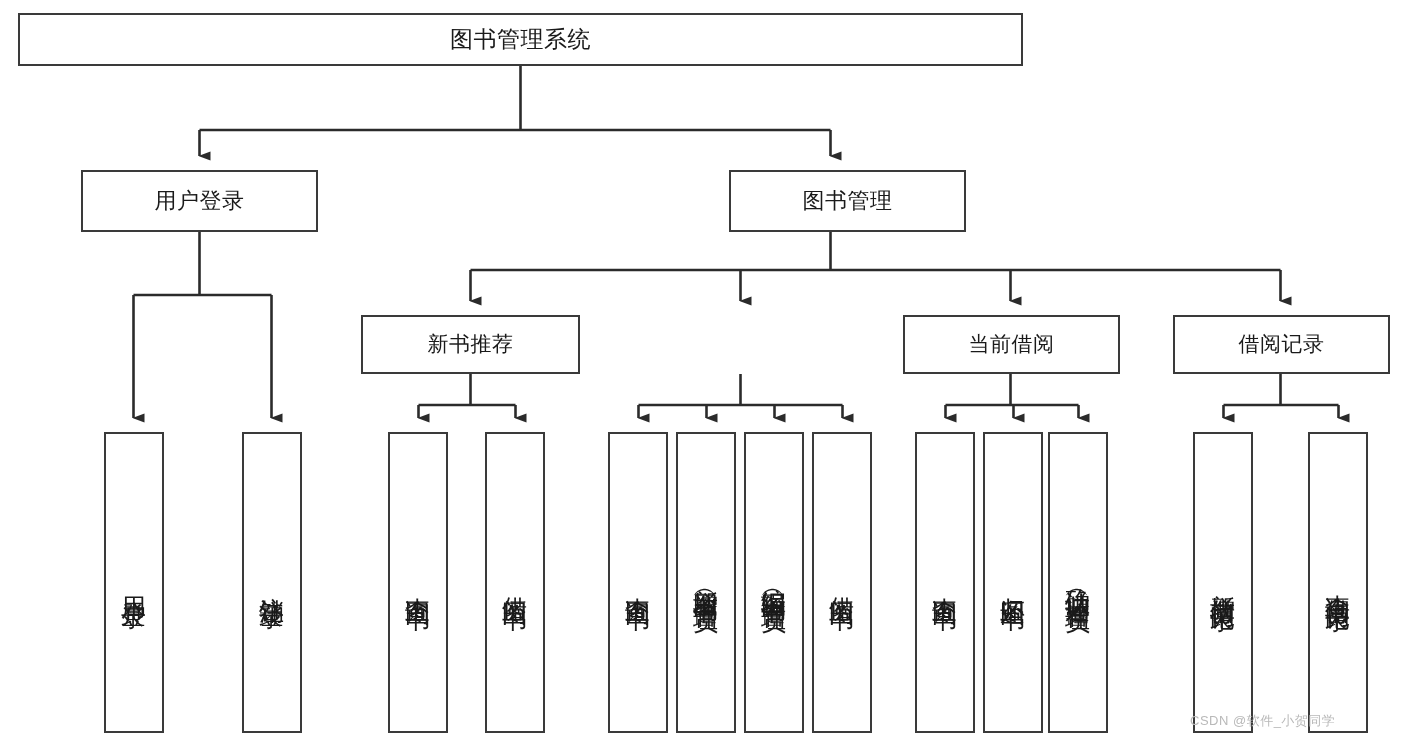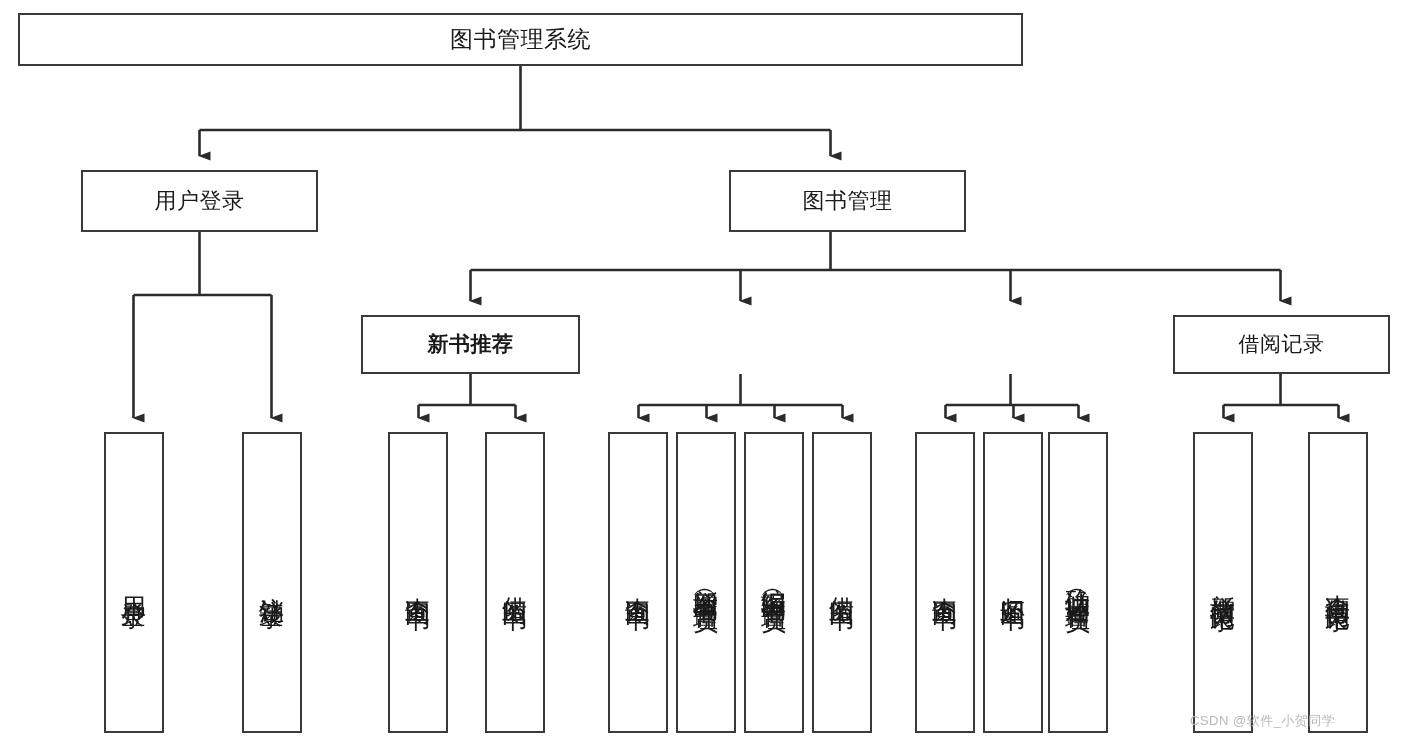--- a/index.html
+++ b/index.html
@@ -118,22 +118,25 @@
     <span class="lbl">图书管理系统</span>
   </div>
 
   <div class="node l2" style="left:81px;top:170px;width:237px;height:62px;">
     <span class="lbl">用户登录</span>
   </div>
   <div class="node l2" style="left:711px;top:170px;width:237px;height:62px;margin-left:18px;">
     <span class="lbl">图书管理</span>
   </div>
 
-  <div class="node l3" style="left:361px;top:315px;width:219px;height:59px;font-weight:bold;">
+  <div class="node l3" style="left:361px;top:315px;width:219px;height:59px;">
     <span class="lbl">新书推荐</span>
+  </div>
+  <div class="node l3" style="left:903px;top:315px;width:217px;height:59px;">
+    <span class="lbl">当前借阅</span>
   </div>
   <div class="node l3" style="left:1173px;top:315px;width:217px;height:59px;">
     <span class="lbl">借阅记录</span>
   </div>
 
   <div class="node leaf" style="left:104px;top:432px;width:60px;height:301px;">
     <span class="lbl">用户登录</span>
   </div>
   <div class="node leaf" style="left:242px;top:432px;width:60px;height:301px;">
     <span class="lbl">注销登录</span>

